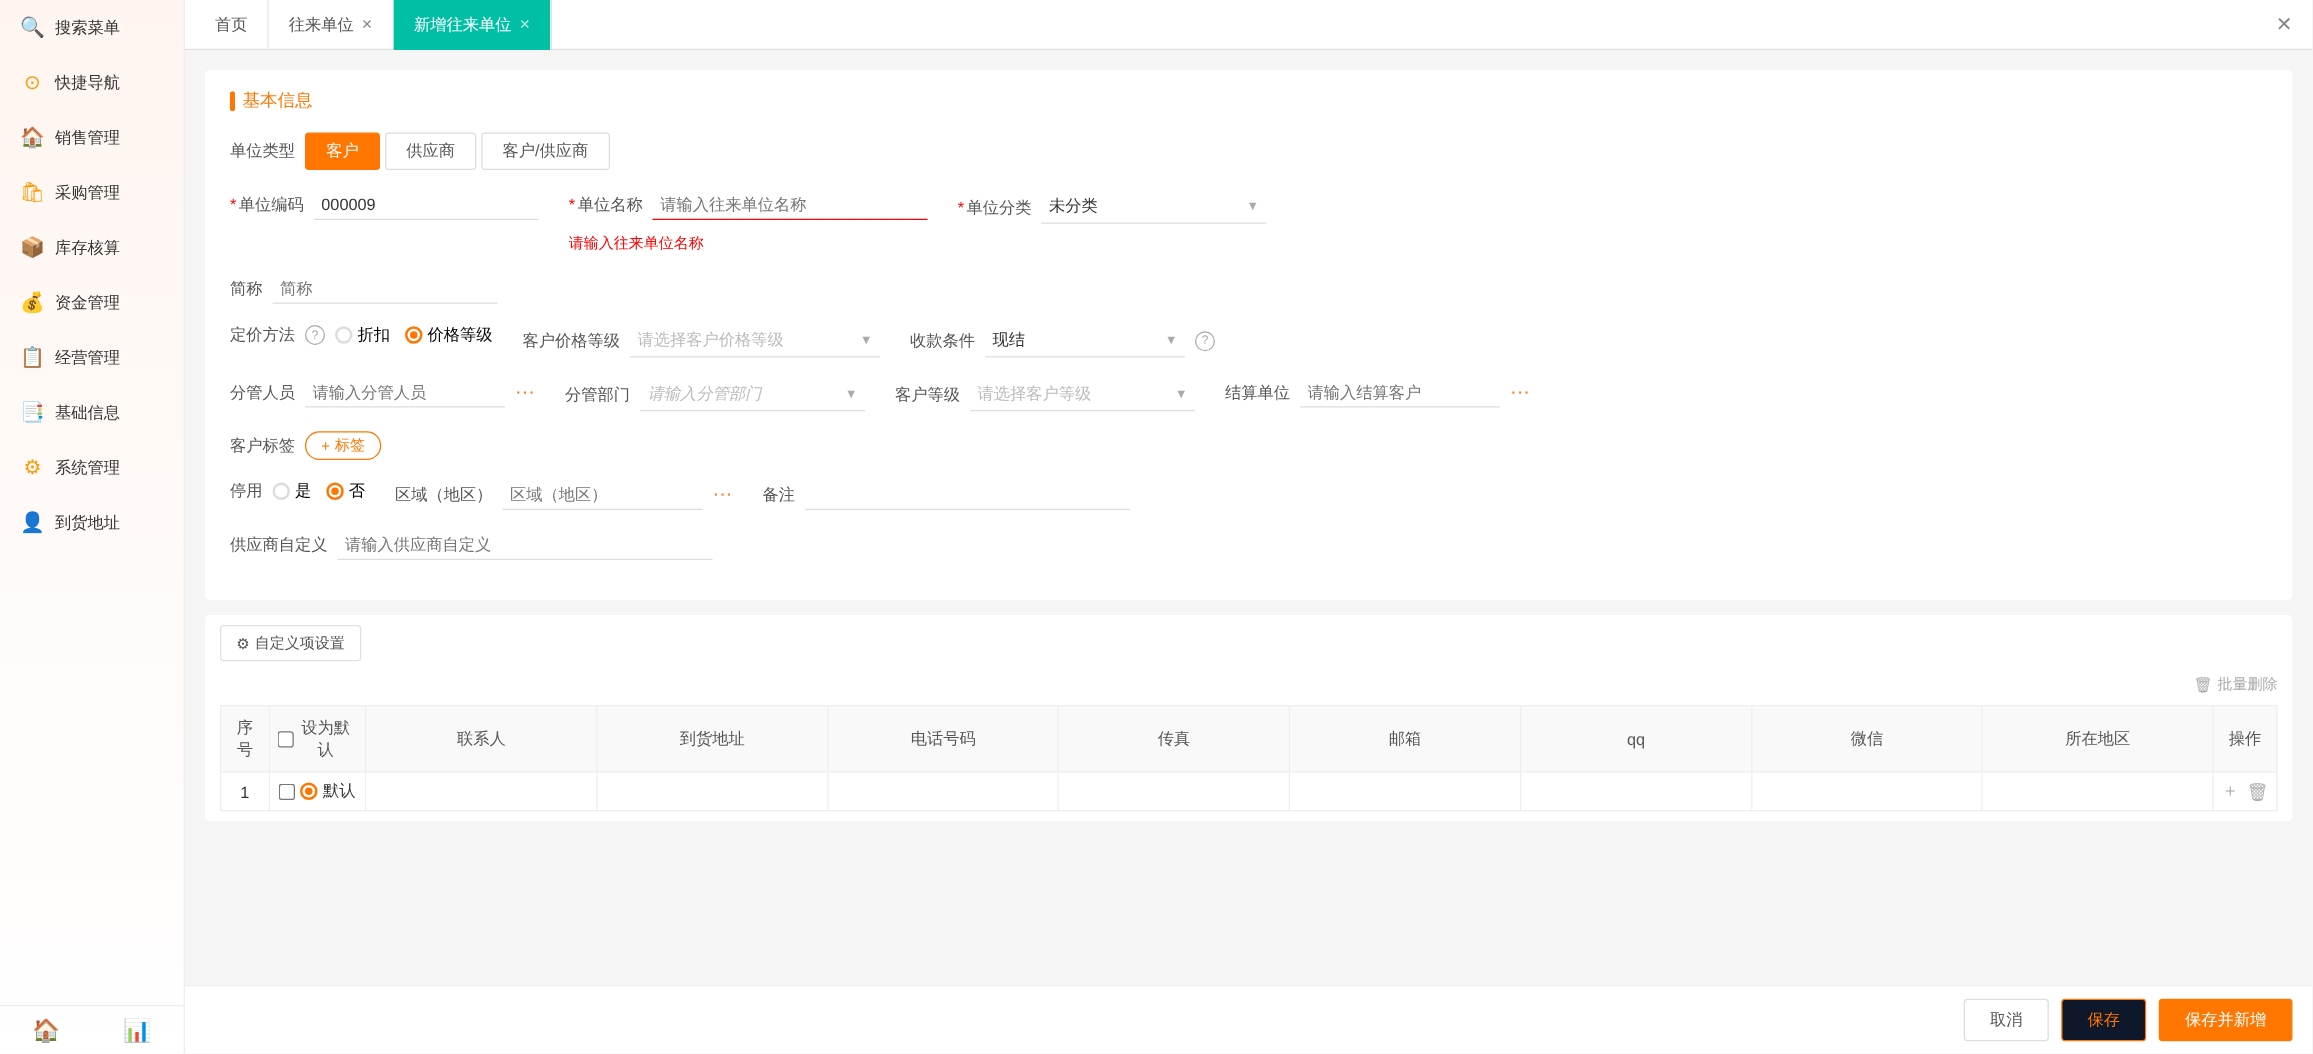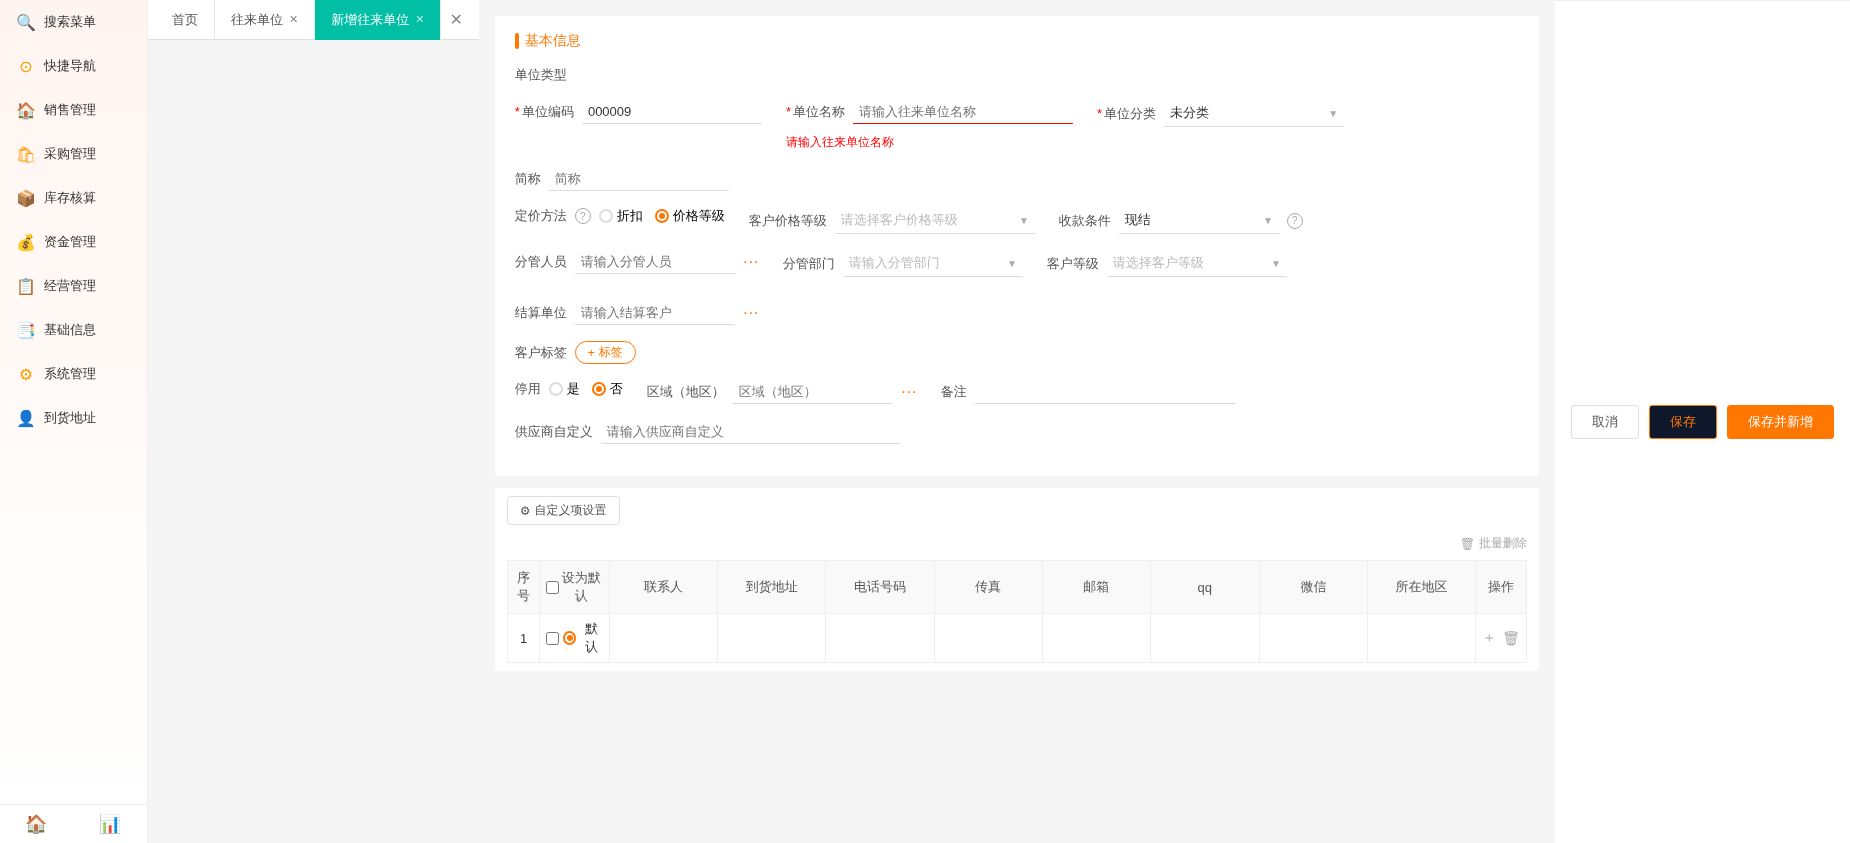--- a/index.html
+++ b/index.html
@@ -38,21 +38,21 @@
       padding: 8px 0;
       display: flex;
       justify-content: space-around;
       align-items: center;
     }
 
     
     .main {
       flex: 1;
       display: flex;
-      flex-direction: row;
+      flex-direction: column;
       overflow: hidden;
     }
 
     
     .tabs-bar {
       display: flex;
       align-items: center;
       background: #fff;
       border-bottom: 1px solid #e0e0e0;
       height: 40px;
@@ -370,20 +370,25 @@
 
   <div class="content">
     <div class="form-card">
       <div class="section-title">
         <span>基本信息</span>
       </div>
 
       <div class="form-row">
         <div class="form-field">
           <span class="form-label">单位类型</span>
+          <div class="type-btn-group">
+            <button class="type-btn active">客户</button>
+            <button class="type-btn">供应商</button>
+            <button class="type-btn">客户/供应商</button>
+          </div>
         </div>
       </div>
 
       <div class="form-row">
         <div class="form-field">
           <span class="form-label"><span class="required">*</span><span>单位编码</span></span>
           <input type="text" class="form-input" value="000009" style="width: 180px;">
         </div>
         <div class="form-field" style="flex-direction: column; align-items: flex-start;">
           <div style="display:flex;align-items:center;gap:8px;">
@@ -441,21 +446,21 @@
       </div>
 
       <div class="form-row">
         <div class="form-field">
           <span class="form-label">分管人员</span>
           <input type="text" class="form-input" style="width: 160px;" placeholder="请输入分管人员">
           <span class="more-btn">···</span>
         </div>
         <div class="form-field">
           <span class="form-label">分管部门</span>
-          <div class="form-select" style="min-width:180px;">
+          <div class="form-select" style="min-width:180px;font-style:italic;">
             <span class="placeholder">请输入分管部门</span>
             <span class="chevron">▼</span>
           </div>
         </div>
         <div class="form-field">
           <span class="form-label">客户等级</span>
           <div class="form-select" style="min-width:180px;">
             <span class="placeholder">请选择客户等级</span>
             <span class="chevron">▼</span>
           </div>

